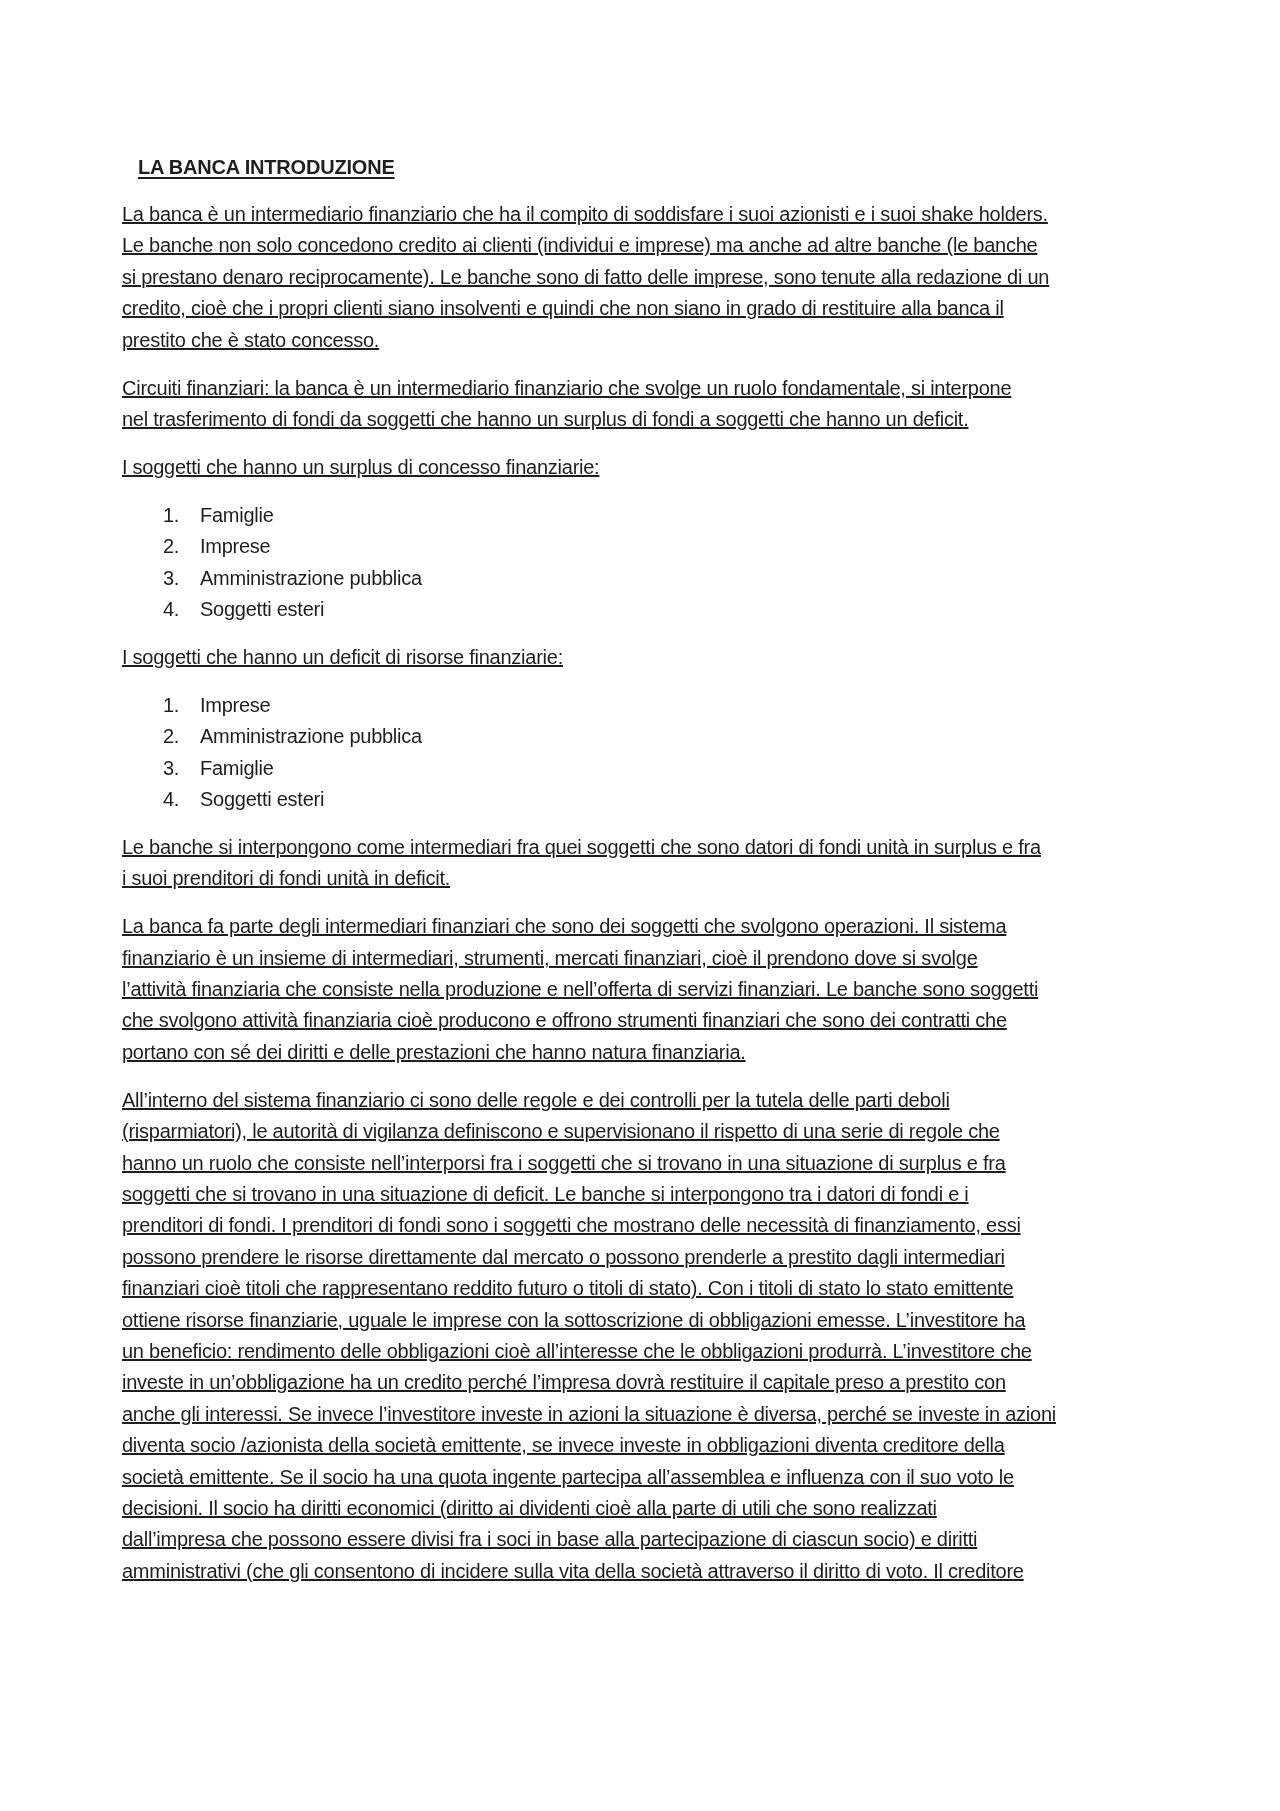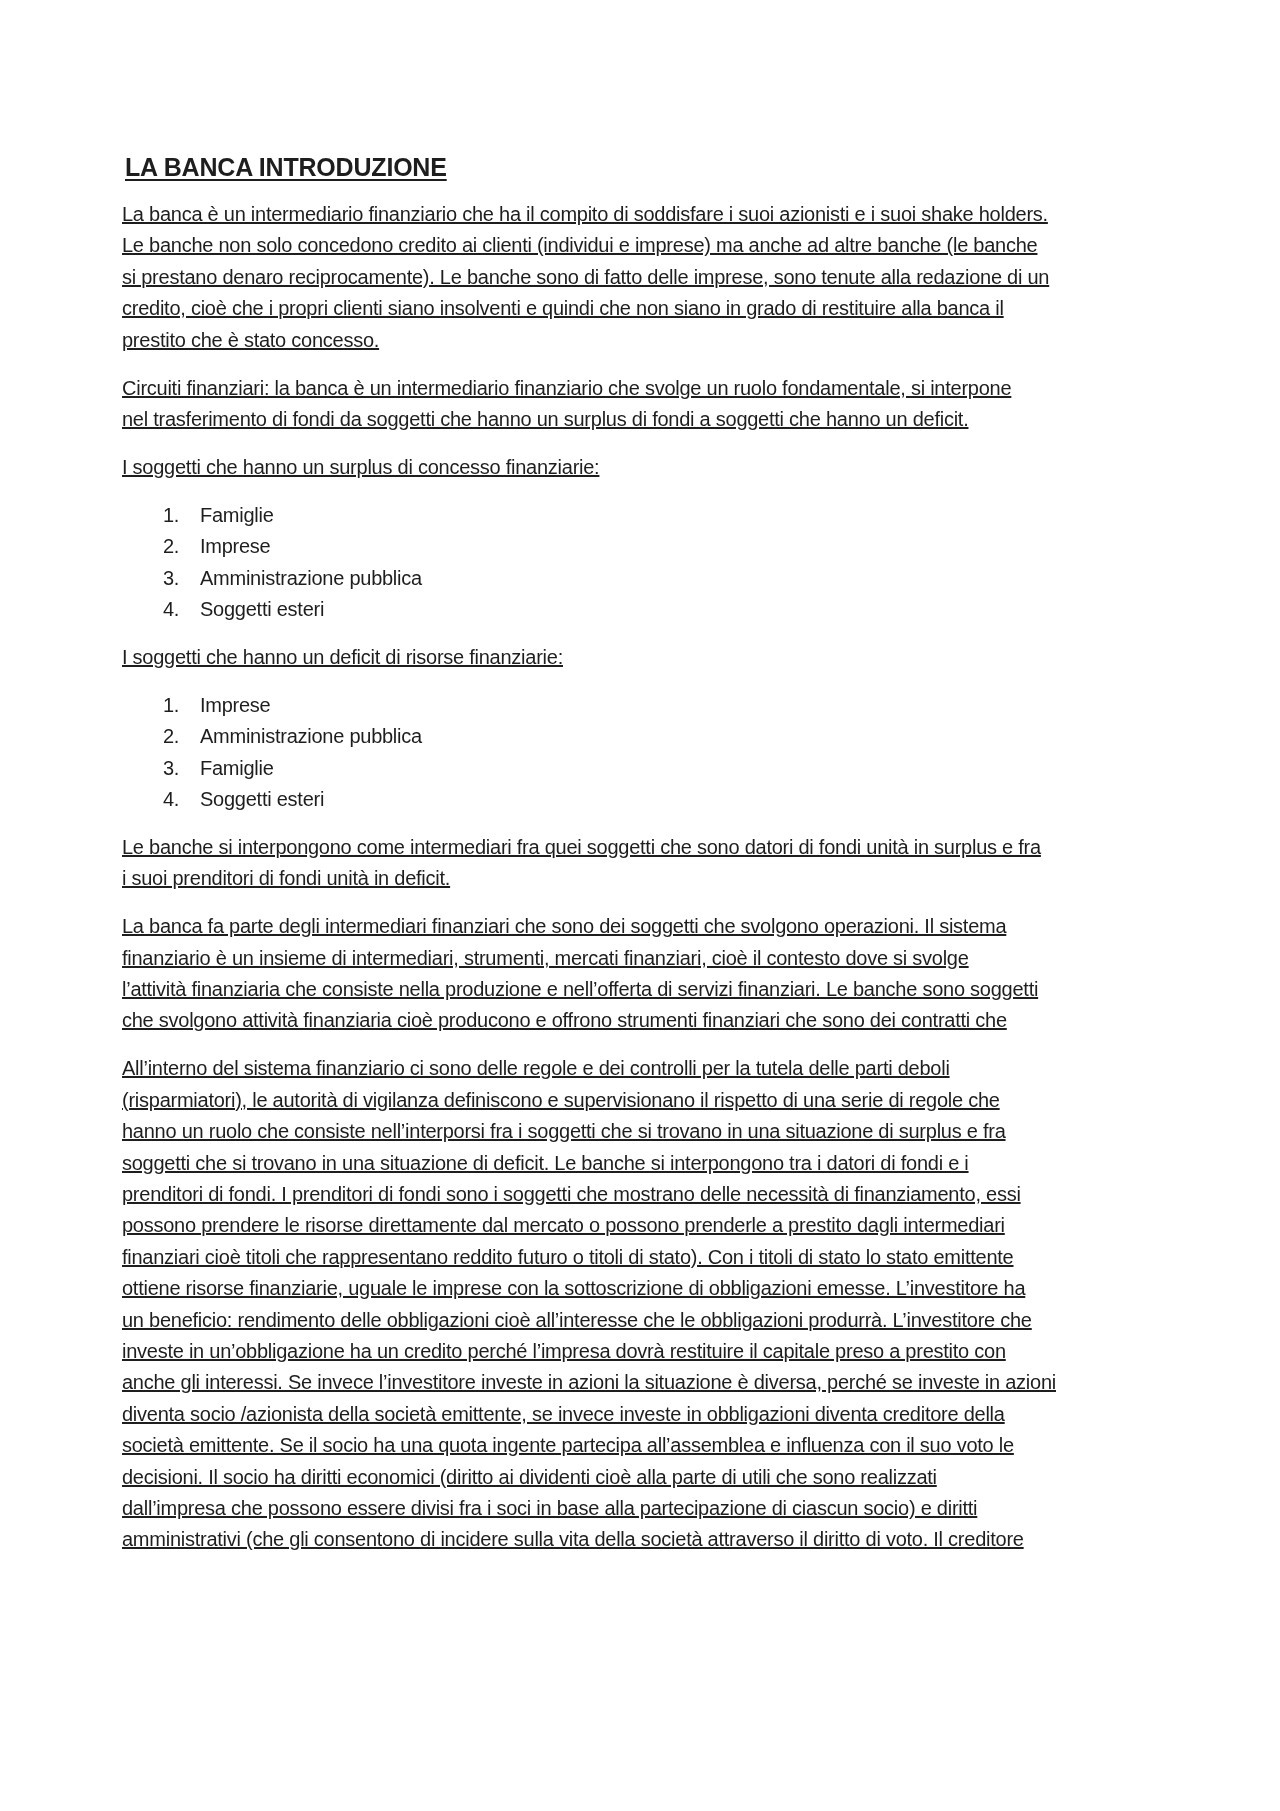--- a/index.html
+++ b/index.html
@@ -15,26 +15,26 @@
       font-family: "Liberation Sans", "DejaVu Sans", sans-serif;
       color: #1e1e1e;
     }
     .page {
       position: absolute;
       left: 122px;
       top: 152px;
       width: 1060px;
     }
     .title {
-      font-size: 25px;
+      font-size: 20px;
       font-weight: bold;
       text-decoration: underline;
       text-underline-offset: 3px;
       line-height: 31px;
-      margin: 0 0 16px 3px;
+      margin: 0 0 16px 16px;
       letter-spacing: -0.2px;
     }
     .para {
       font-size: 20px;
       line-height: 31.4px;
       margin: 0 0 16.5px 0;
       letter-spacing: -0.25px;
       white-space: nowrap;
       text-decoration: underline;
     }
@@ -125,23 +125,24 @@
     </li>
   </ol>
 
   <p class="para">
     <span class="line">Le banche si interpongono come intermediari fra quei soggetti che sono datori di fondi unità in surplus e fra</span>
     <span class="line">i suoi prenditori di fondi unità in deficit.</span>
   </p>
 
   <p class="para">
     <span class="line">La banca fa parte degli intermediari finanziari che sono dei soggetti che svolgono operazioni. Il sistema</span>
-    <span class="line">finanziario è un insieme di intermediari, strumenti, mercati finanziari, cioè il contesto dove si svolge</span>
+    <span class="line">finanziario è un insieme di intermediari, strumenti, mercati finanziari, cioè il prendono dove si svolge</span>
     <span class="line">l’attività finanziaria che consiste nella produzione e nell’offerta di servizi finanziari. Le banche sono soggetti</span>
     <span class="line">che svolgono attività finanziaria cioè producono e offrono strumenti finanziari che sono dei contratti che</span>
+    <span class="line">portano con sé dei diritti e delle prestazioni che hanno natura finanziaria.</span>
   </p>
 
   <p class="para">
     <span class="line">All’interno del sistema finanziario ci sono delle regole e dei controlli per la tutela delle parti deboli</span>
     <span class="line">(risparmiatori), le autorità di vigilanza definiscono e supervisionano il rispetto di una serie di regole che</span>
     <span class="line">hanno un ruolo che consiste nell’interporsi fra i soggetti che si trovano in una situazione di surplus e fra</span>
     <span class="line">soggetti che si trovano in una situazione di deficit. Le banche si interpongono tra i datori di fondi e i</span>
     <span class="line">prenditori di fondi. I prenditori di fondi sono i soggetti che mostrano delle necessità di finanziamento, essi</span>
     <span class="line">possono prendere le risorse direttamente dal mercato o possono prenderle a prestito dagli intermediari</span>
     <span class="line">finanziari cioè titoli che rappresentano reddito futuro o titoli di stato). Con i titoli di stato lo stato emittente</span>

